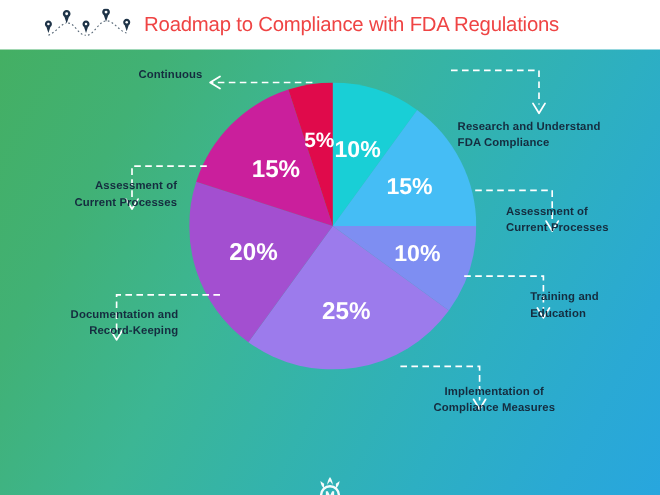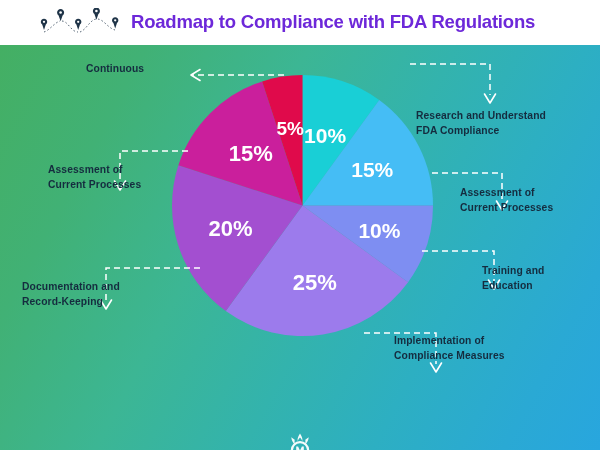--- a/index.html
+++ b/index.html
@@ -20,22 +20,22 @@
     position: absolute;
     left: 0; top: 0;
     width: 600px; height: 45px;
     background: #ffffff;
   }
   #header-title {
     position: absolute;
     left: 131px;
     top: 11px;
     font-size: 18.5px;
-    font-weight: bold;
-    color: #6d28d9;
+    font-weight: normal;
+    color: #ef4444;
     letter-spacing: -0.2px;
     white-space: nowrap;
   }
   #pin-cluster {
     position: absolute;
     left: 36px;
     top: 8px;
     width: 86px;
     height: 30px;
   }
@@ -79,21 +79,21 @@
   .callout {
     position: absolute;
     color: #152c3f;
     font-size: 10.3px;
     font-weight: bold;
     line-height: 15px;
     letter-spacing: 0.1px;
     white-space: nowrap;
   }
   .callout.right { text-align: left; }
-  .callout.left  { }
+  .callout.left  { text-align: right; }
   .callout span { display: block; }
 
   
   #footer {
     position: absolute;
     left: 0;
     top: 388px;
     width: 600px;
     height: 62px;
     text-align: center;
@@ -201,21 +201,21 @@
     <div class="callout right" style="left:460px; top:140px;">
       <span>Assessment of</span>
       <span>Current Processes</span>
     </div>
 
     <div class="callout right" style="left:470px; top:218px;margin-left:12px;">
       <span>Training and</span>
       <span>Education</span>
     </div>
 
-    <div class="callout right" style="left:394px; top:288px;">
+    <div class="callout right" style="left:394px; top:304px;text-align:center;">
       <span>Implementation of</span>
       <span>Compliance Measures</span>
     </div>
 
     <div class="callout left" style="left:22px; top:234px; width:140px;">
       <span>Documentation and</span>
       <span>Record-Keeping</span>
     </div>
 
     <div class="callout left" style="left:48px; top:117px; width:113px;">

